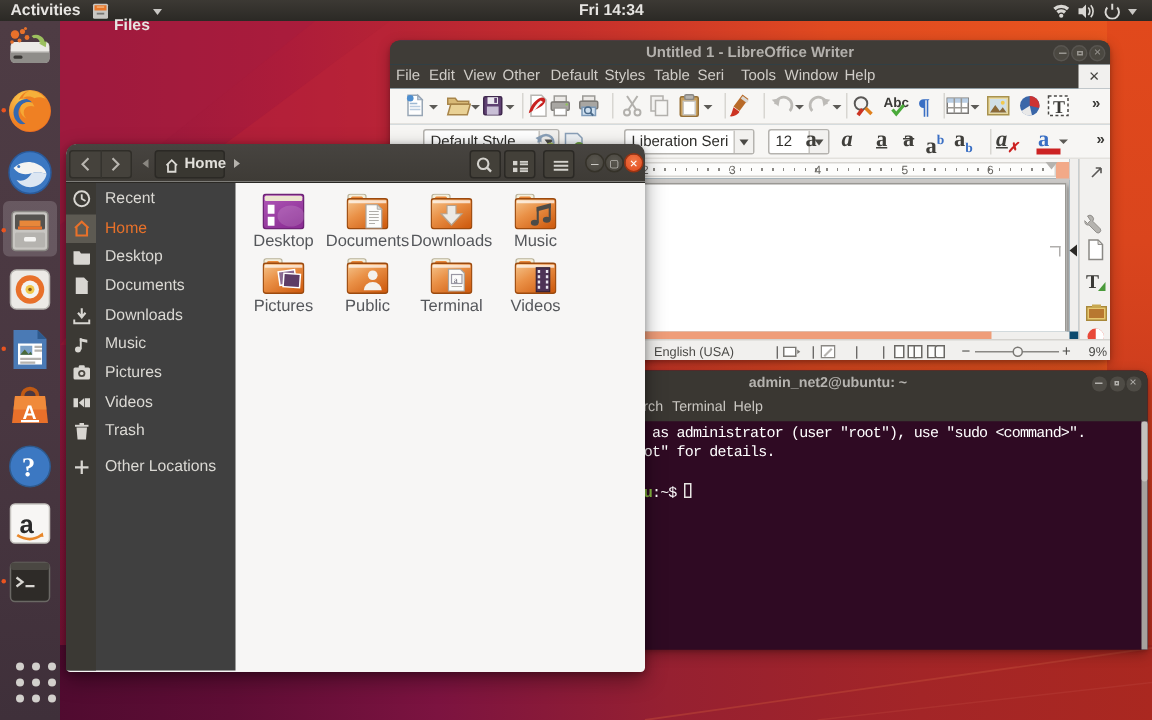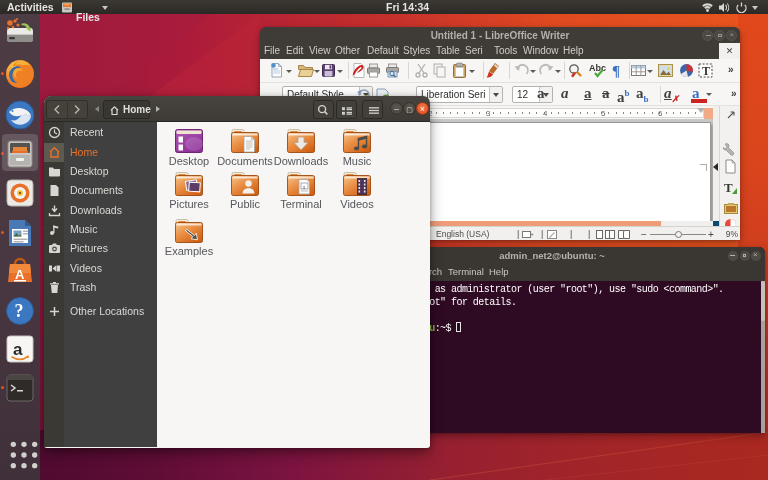--- a/index.html
+++ b/index.html
@@ -648,30 +648,20 @@
             <rect x="15.5" y="15" width="1.6" height="2"></rect>
             <rect x="15.5" y="18.5" width="1.6" height="2"></rect>
             <rect x="20.9" y="8" width="1.6" height="2"></rect>
             <rect x="20.9" y="11.5" width="1.6" height="2"></rect>
             <rect x="20.9" y="15" width="1.6" height="2"></rect>
             <rect x="20.9" y="18.5" width="1.6" height="2"></rect>
           </g>
         </svg>
       <div class="lab">Videos</div>
     </div>
-    <div class="ficon" style="left:3px; top:97px;">
-      <svg class="fi-svg" width="28" height="24" viewBox="0 0 28 24">
-          <rect x="1" y="0.5" width="12" height="6" rx="1.5" fill="#f4efdc" stroke="#b9b29a" stroke-width="0.8"></rect>
-          <rect x="3" y="2" width="8" height="2" rx="1" fill="#e8883a"></rect>
-          <rect x="0.5" y="3.5" width="27" height="20" rx="1.8" fill="url(#fg)" stroke="#9c4a0e" stroke-width="0.9"></rect>
-          <rect x="1.5" y="4.5" width="25" height="2" fill="rgba(255,255,255,0.7)"></rect>
-          <path d="M12,10.5 l7.5,6 1.8,-2.2 1.2,6.5 -6.5,-1 1.8,-2.2 -7.5,-6z" fill="#54524e" stroke="#fff" stroke-width="0.8"></path>
-        </svg>
-      <div class="lab">Examples</div>
-    </div>
   </div>
 </div>
 
 <div id="topbar">
   <span class="act">Activities</span>
   <svg style="position:absolute; left:61px; top:1.5px;" width="12" height="11" viewBox="0 0 12 11">
       <rect x="1" y="0.5" width="10" height="10" rx="1" fill="#c9c7c3"></rect>
       <rect x="2" y="1.5" width="8" height="3.5" fill="#e8772a"></rect>
       <rect x="3.5" y="2.2" width="5" height="1" fill="#f4b27a"></rect>
       <rect x="3.5" y="6.5" width="5" height="1.2" fill="#7a7874"></rect>

